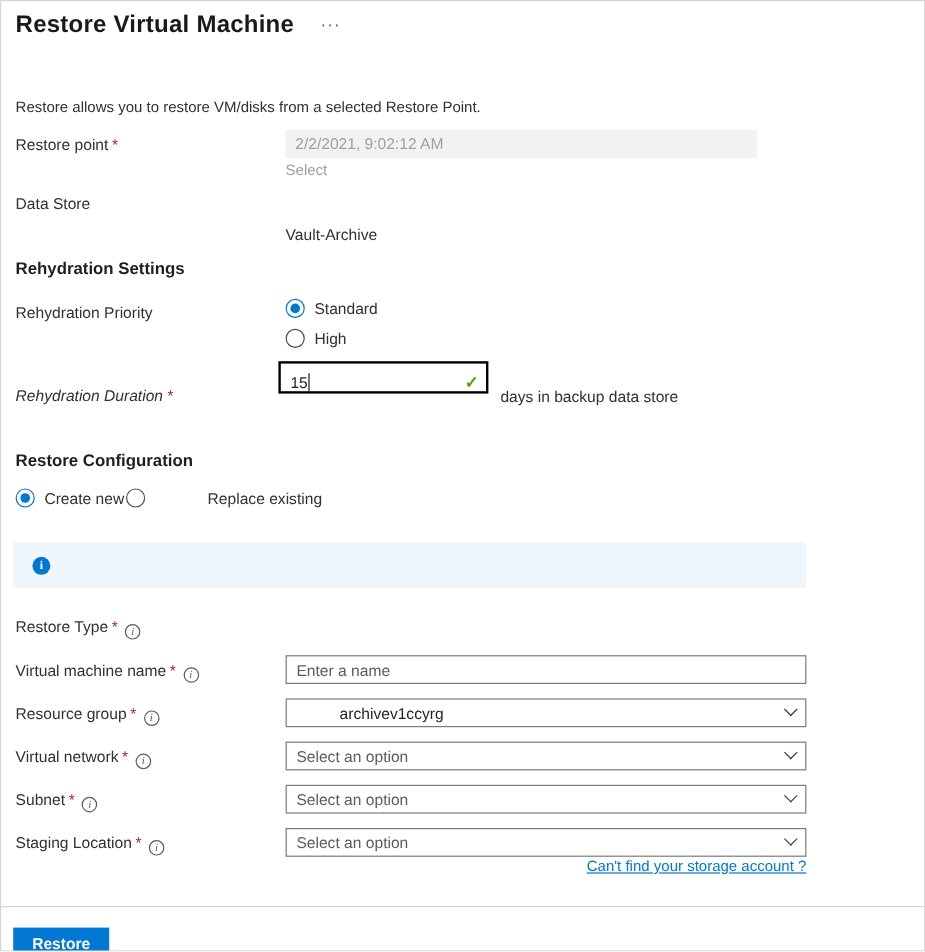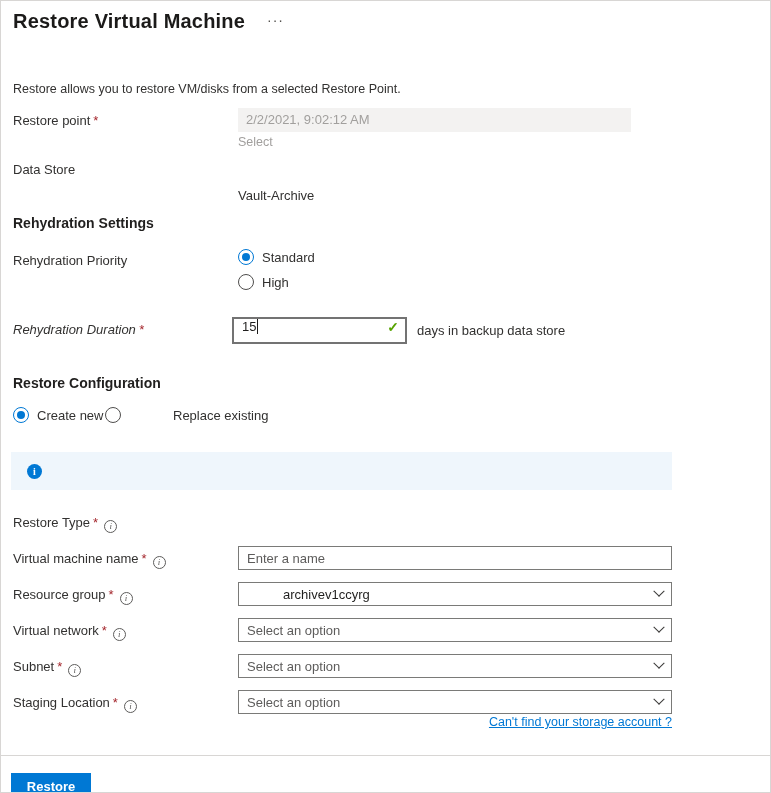--- a/index.html
+++ b/index.html
@@ -38,22 +38,22 @@
     width:16px; height:16px; border-radius:50%; border:1px solid #4f4e4d; background:#fff;
     display:inline-flex; align-items:center; justify-content:center; flex:0 0 auto;
   }
   .radio-option.selected .radio-circle { border:1px solid #0078d4; }
   .radio-option.selected .radio-circle::after {
     content:""; width:8px; height:8px; border-radius:50%; background:#0078d4;
   }
   .radio-label { margin-left:8px; font-size:13px; color:#323130; }
 
   .duration-input {
-    left:231px; top:316px; width:175px; height:27px; background:#fff;
-    border:2px solid #737373; display:flex; align-items:flex-start; padding:0 6px 0 8px;
+    left:231px; top:300px; width:175px; height:27px; background:#fff;
+    border:2px solid #000000; display:flex; align-items:flex-end; padding:0 6px 0 8px;
   }
   .duration-value { font-size:13px; color:#201f1e; }
   .caret { width:1px; height:15px; background:#1b1a19; margin-left:1px; }
   .check-icon { margin-left:auto; color:#57a300; font-size:14px; font-weight:700; }
   .duration-suffix { left:416px; top:322px; font-size:13px; color:#323130; }
 
   .info-banner {
     left:10px; top:451px; width:661px; height:38px; background:#eff6fc;
     display:flex; align-items:center; padding-left:16px;
   }

